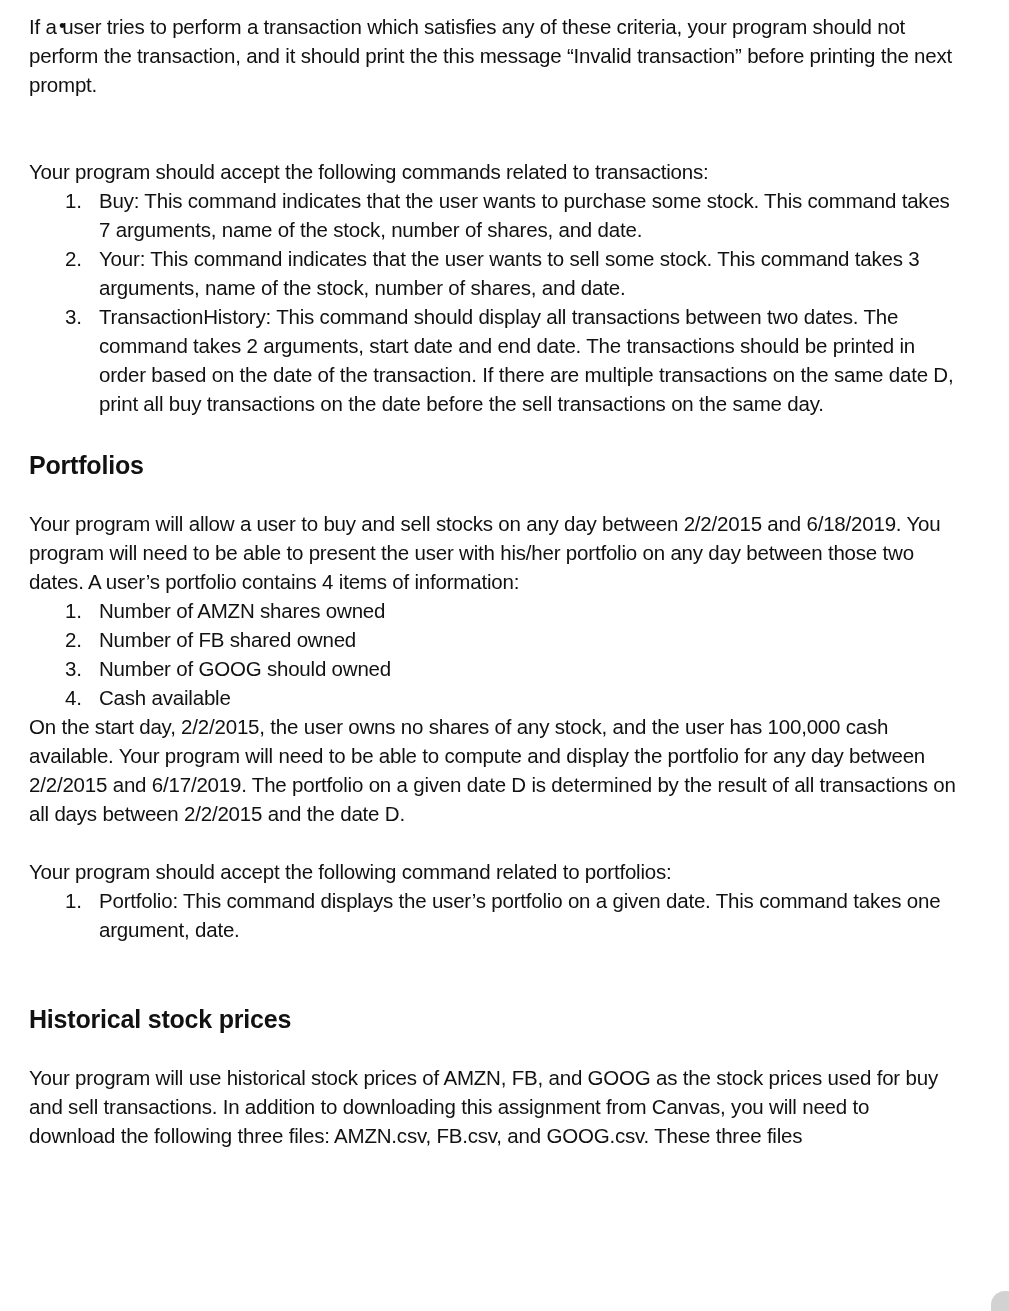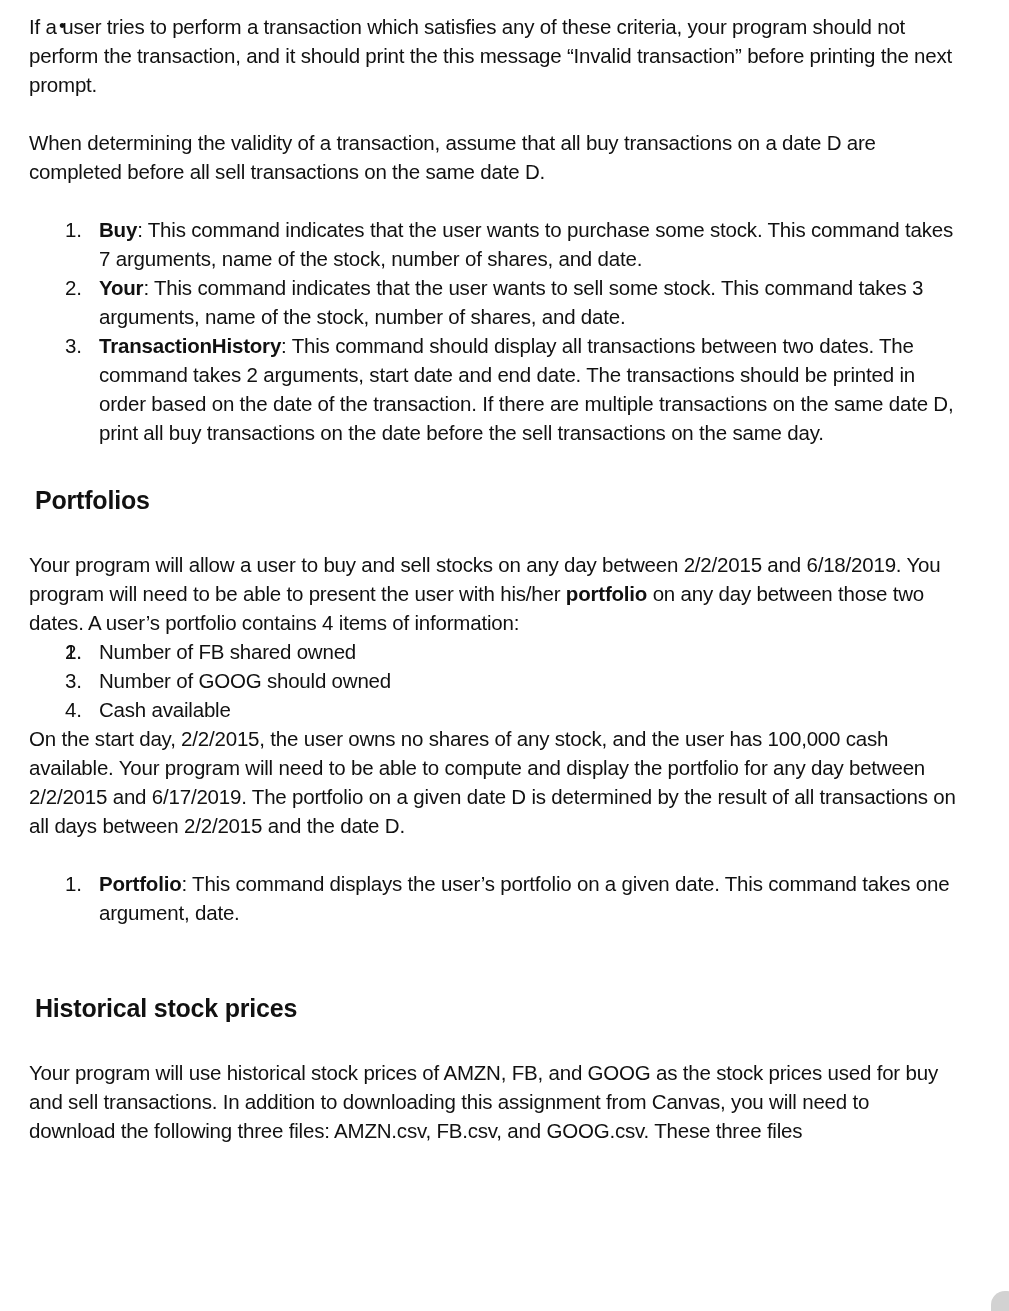--- a/index.html
+++ b/index.html
@@ -39,25 +39,25 @@
       position: absolute;
       left: 30px;
       top: 0;
       font-size: 18px;
     }
     .num-list li .marker {
       position: absolute;
       left: 36px;
       top: 0;
     }
-    b { font-weight: bold; }
+    b { font-weight: normal; }
     h2 {
       font-size: 25px;
       font-weight: bold;
-      margin: 6px;
+      margin: 0;
       line-height: 34px;
       letter-spacing: -0.2px;
     }
     .scroll-thumb {
       position: absolute;
       left: 991px;
       top: 1291px;
       width: 30px;
       height: 30px;
       border-radius: 14px 14px 0 0;
@@ -72,24 +72,24 @@
   <ul class="bullet-list">
     <li>
       <span class="marker">•</span>
     </li>
   </ul>
 
   <p>If a user tries to perform a transaction which satisfies any of these criteria, your program should not perform the transaction, and it should print the this message “Invalid transaction” before printing the next prompt.</p>
 
   <div class="gap"></div>
 
-  <p>When determining the validity of a transaction, assume that all buy transactions on a date D are completed before all sell transactions on the same date D.</p>
 
   <div class="gap"></div>
 
+  <p>Your program should accept the following commands related to transactions:</p>
 
   <ol class="num-list">
     <li>
       <span class="marker">1.</span>
       <b>Buy</b><span>: This command indicates that the user wants to purchase some stock. This command takes 7 arguments, name of the stock, number of shares, and date.</span>
     </li>
     <li>
       <span class="marker">2.</span>
       <b>Your</b><span>: This command indicates that the user wants to sell some stock. This command takes 3 arguments, name of the stock, number of shares, and date.</span>
     </li>
@@ -103,39 +103,41 @@
 
   <h2>Portfolios</h2>
 
   <div style="height:27px"></div>
 
   <p><span>Your program will allow a user to buy and sell stocks on any day between 2/2/2015 and 6/18/2019. You program will need to be able to present the user with his/her </span><b>portfolio</b><span> on any day between those two dates. A user’s portfolio contains 4 items of information:</span></p>
 
   <ol class="num-list">
     <li>
       <span class="marker">1.</span>
+      <span>Number of AMZN shares owned</span>
     </li>
     <li>
       <span class="marker">2.</span>
       <span>Number of FB shared owned</span>
     </li>
     <li>
       <span class="marker">3.</span>
       <span>Number of GOOG should owned</span>
     </li>
     <li>
       <span class="marker">4.</span>
       <span>Cash available</span>
     </li>
   </ol>
 
   <p>On the start day, 2/2/2015, the user owns no shares of any stock, and the user has 100,000 cash available. Your program will need to be able to compute and display the portfolio for any day between 2/2/2015 and 6/17/2019. The portfolio on a given date D is determined by the result of all transactions on all days between 2/2/2015 and the date D.</p>
 
   <div class="gap"></div>
 
+  <p>Your program should accept the following command related to portfolios:</p>
 
   <ol class="num-list">
     <li>
       <span class="marker">1.</span>
       <b>Portfolio</b><span>: This command displays the user’s portfolio on a given date. This command takes one argument, date.</span>
     </li>
   </ol>
 
   <div style="height:58px"></div>
 

